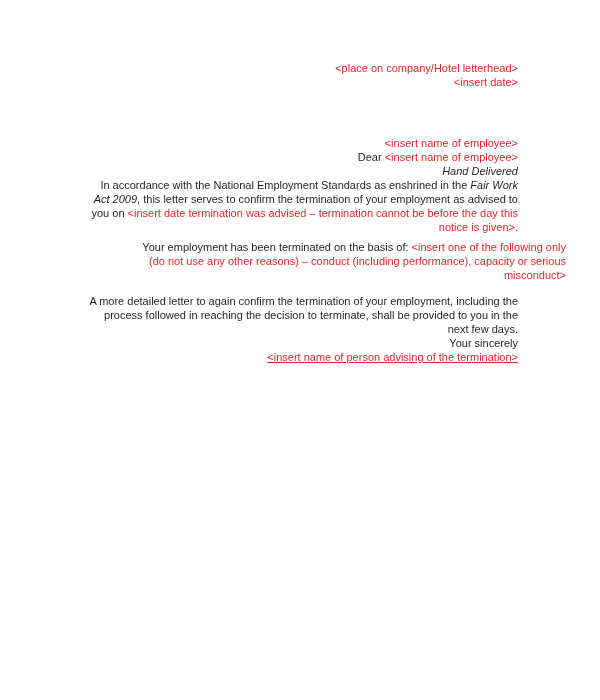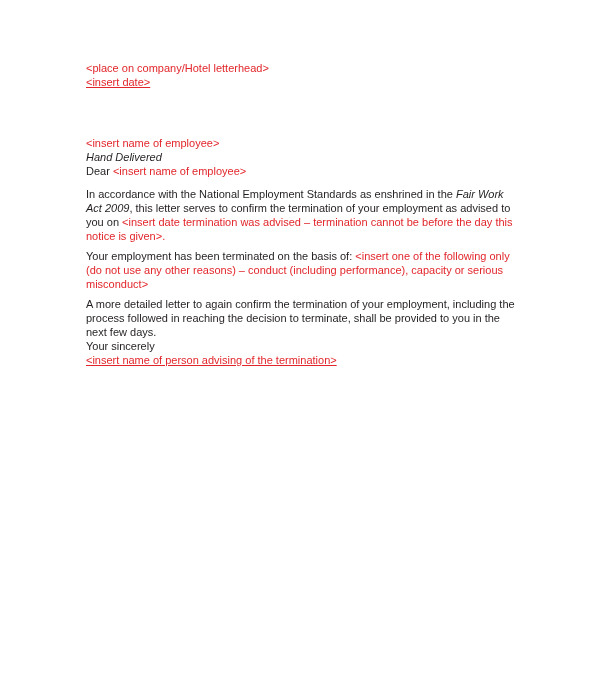--- a/index.html
+++ b/index.html
@@ -15,49 +15,49 @@
     overflow: hidden;
     font-family: "Liberation Sans", "DejaVu Sans", sans-serif;
     font-size: 11px;
     line-height: 14px;
     color: #231f20;
     box-sizing: border-box;
     padding: 61px 70px 0 86px;
   }
   .red { color: #e2262b; }
   .italic { font-style: italic; }
-  .block { width: 432px; }
+  .block { width: 432px; text-align: right; }
   .letterhead-line   { margin: 0 0 0 0; }
-  .date-line         { margin-top: 45px; text-decoration: underline; }
+  .date-line         { margin-top: 45px; }
   .recipient-block   { margin-top: 47px; }
   .delivery-line     { margin-top: 9px; }
   .salutation-line   { margin-top: 46px; }
-  .para-1            { margin-top: 9px; }
-  .para-2            { margin-top: 6px; }
-  .para-3            { margin-top: 6px; }
+  .para-1            { }
+  .para-2            { margin-top: 6px; margin-left: 48px; }
+  .para-3            { margin-top: 12px; }
   .closing-line      { margin-top: 9px; }
   .signature-line    { margin-top: 48px; text-decoration: underline; }
   p, div.line { margin: 0; padding: 0; }
 </style>
 </head>
 <body>
 
 <div class="page">
 
   <div class="line letterhead-line block red">&lt;place on company/Hotel letterhead&gt;</div>
 
   <div class="line date-line block red">&lt;insert date&gt;</div>
 
   <div class="recipient-block block">
     <div class="line red">&lt;insert name of employee&gt;</div>
   </div>
 
+  <div class="line salutation-line block"><span>Dear </span><span class="red">&lt;insert name of employee&gt;</span></div>
+
   <div class="line delivery-line block italic">Hand Delivered</div>
-
-  <div class="line salutation-line block"><span>Dear </span><span class="red">&lt;insert name of employee&gt;</span></div>
 
   <p class="para-1 block"><span>In accordance with the National Employment Standards as enshrined in the </span><span class="italic">Fair Work Act 2009</span><span>, this letter serves to confirm the termination of your employment as advised to you on </span><span class="red">&lt;insert date termination was advised – termination cannot be before the day this notice is given&gt;.</span></p>
 
   <p class="para-2 block"><span>Your employment has been terminated on the basis of: </span><span class="red">&lt;insert one of the following only (do not use any other reasons) – conduct (including performance), capacity or serious misconduct&gt;</span></p>
 
   <p class="para-3 block">A more detailed letter to again confirm the termination of your employment, including the process followed in reaching the decision to terminate, shall be provided to you in the next few days.</p>
 
   <div class="line closing-line block">Your sincerely</div>
 
   <div class="line signature-line block red">&lt;insert name of person advising of the termination&gt;</div>

